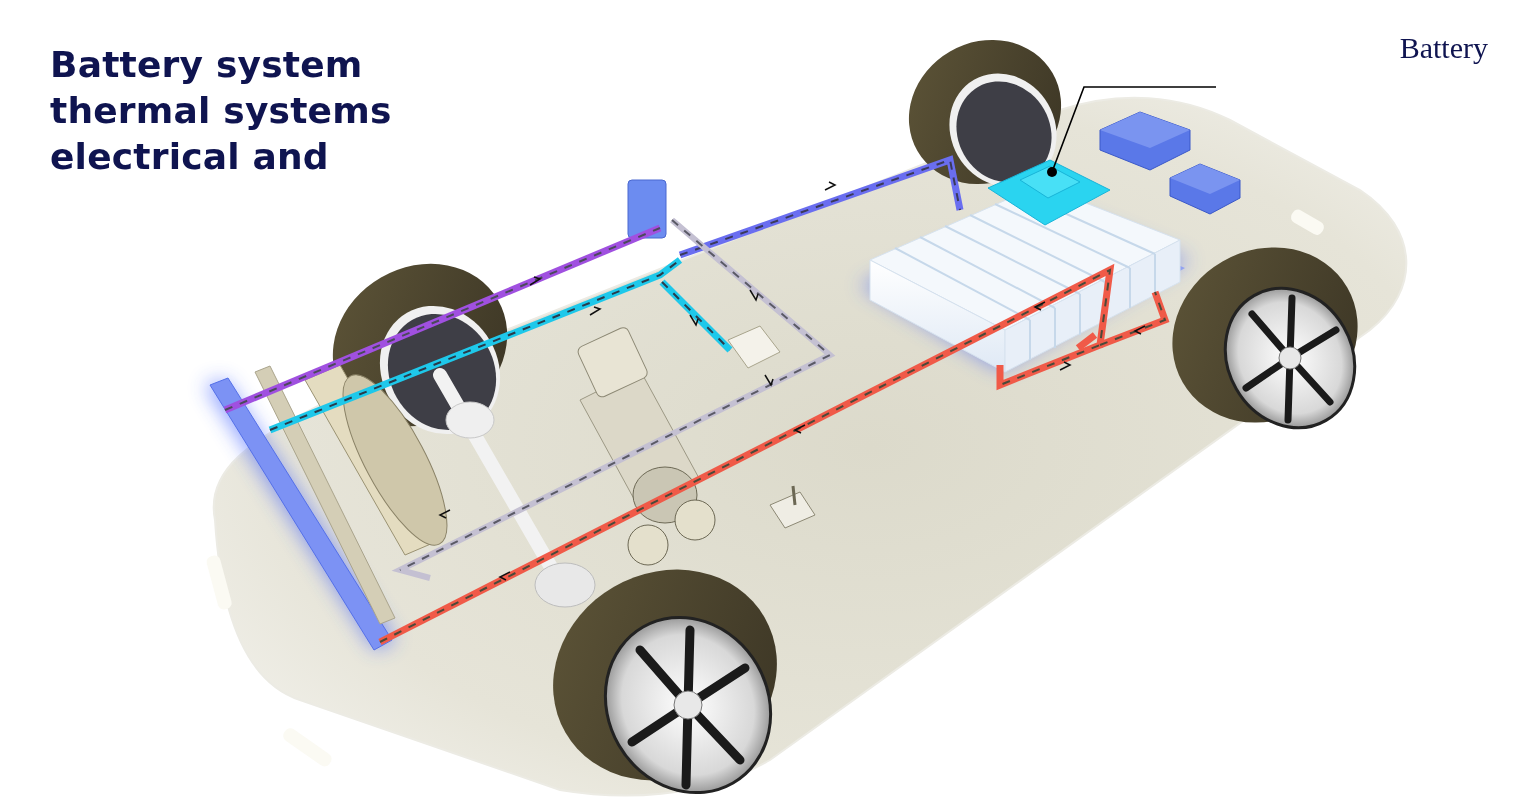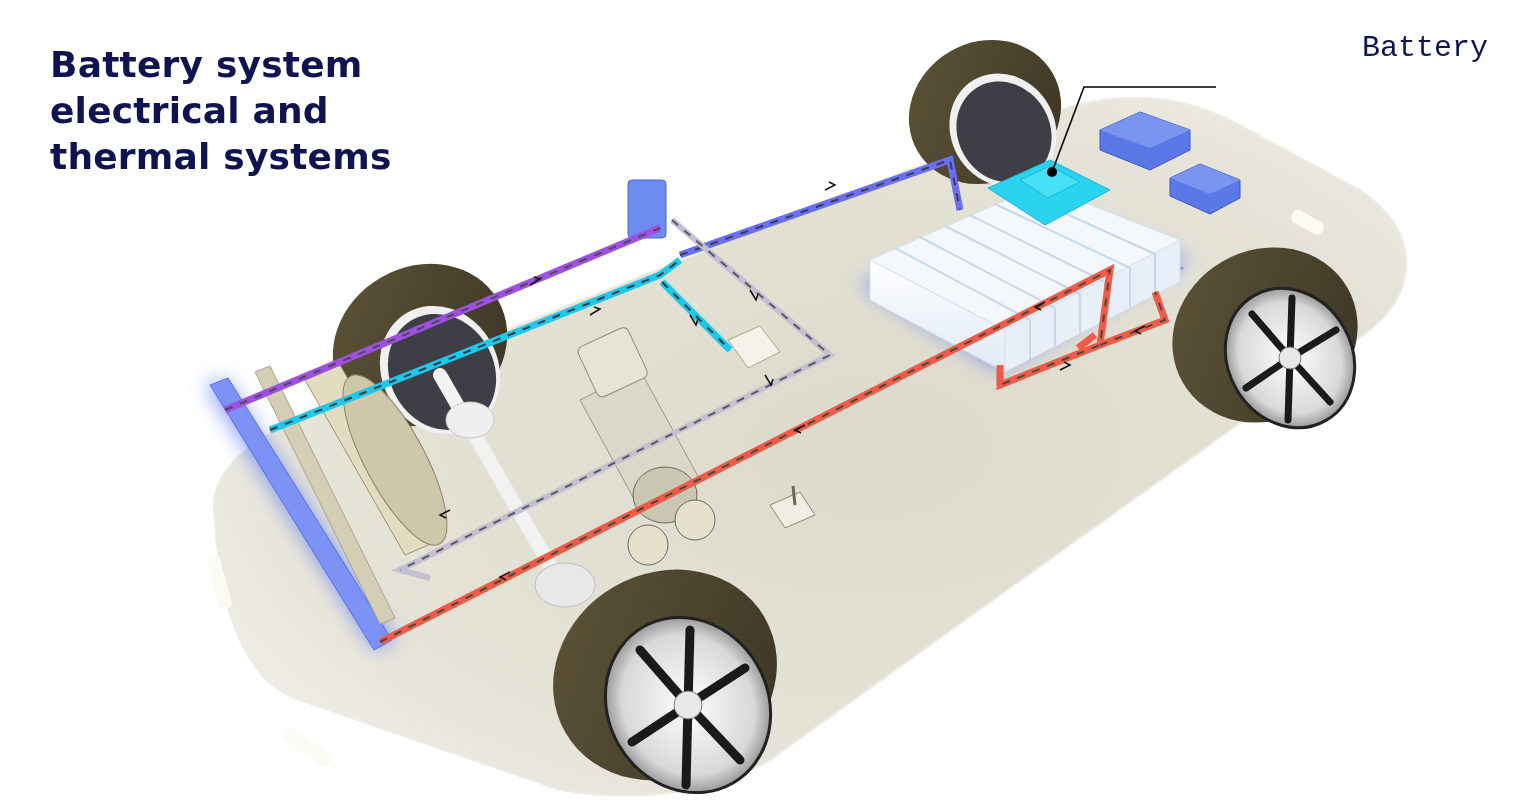--- a/index.html
+++ b/index.html
@@ -5,32 +5,32 @@
   html, body { margin:0; padding:0; background:#ffffff; }
   body { width:1540px; height:800px; position:relative; overflow:hidden; font-family:"DejaVu Sans", sans-serif; }
   .title {
     position:absolute; left:38px; top:30px; margin:12px;
     color:#0f1450; font-family:"DejaVu Sans", sans-serif; font-weight:bold;
     font-size:36px; line-height:46px; letter-spacing:0.2px;
   }
   .title span { display:block; }
   .callout {
     position:absolute; right:52px; top:26px; text-align:right;
-    color:#0f1450; font-family:Liberation Mono, monospace; font-size:30px; line-height:44px;
+    color:#0f1450; font-family:Liberation Serif, serif; font-size:30px; line-height:44px;
   }
   .callout span { display:block; }
   svg.scene { position:absolute; left:0; top:0; }
 </style>
 </head>
 <body>
 
 <h1 class="title">
   <span>Battery system</span>
+  <span>thermal systems</span>
   <span>electrical and</span>
-  <span>thermal systems</span>
 </h1>
 
 <div class="callout">
   <span>Battery</span>
 </div>
 
 <svg class="scene" width="1540" height="800" viewBox="0 0 1540 800">
   <defs>
     <radialGradient id="chassisGrad" cx="55%" cy="50%" r="70%">
       <stop offset="0%" stop-color="#dcdacb"></stop>

